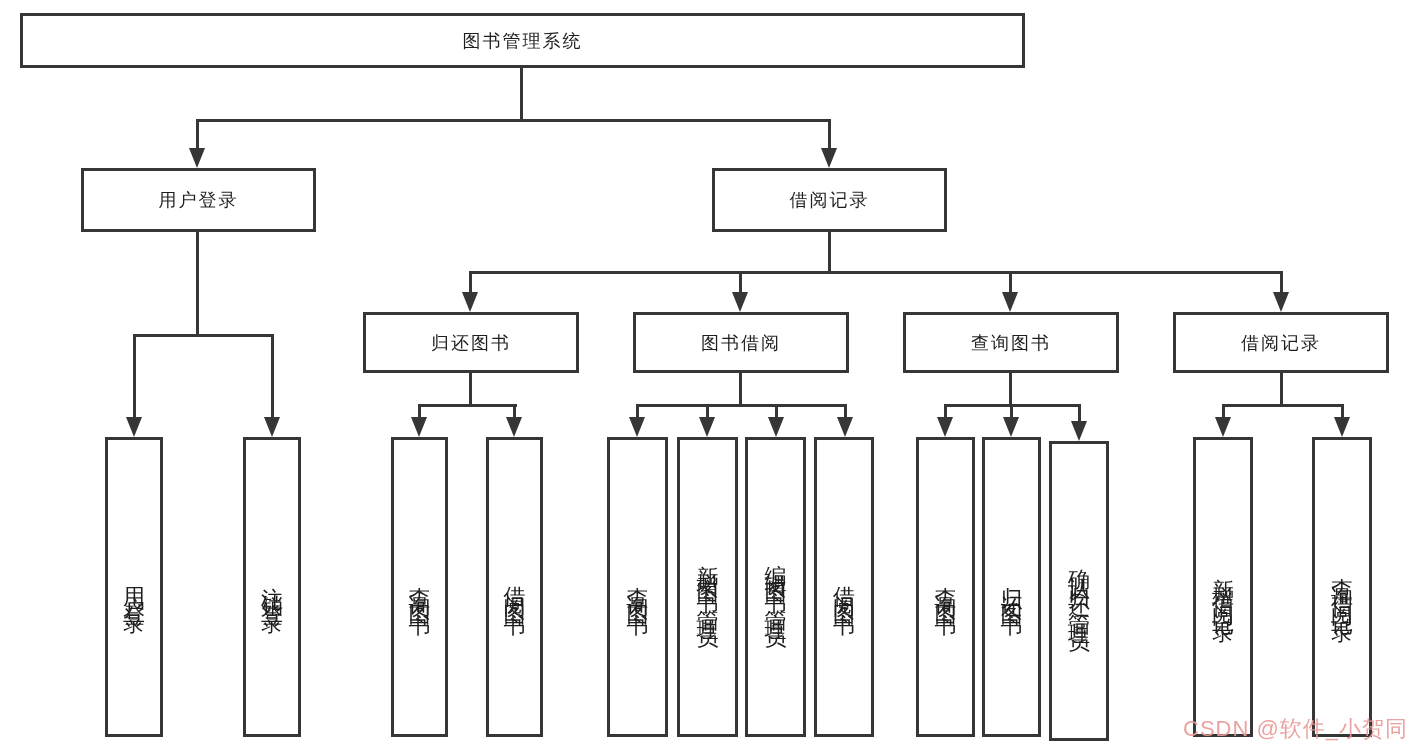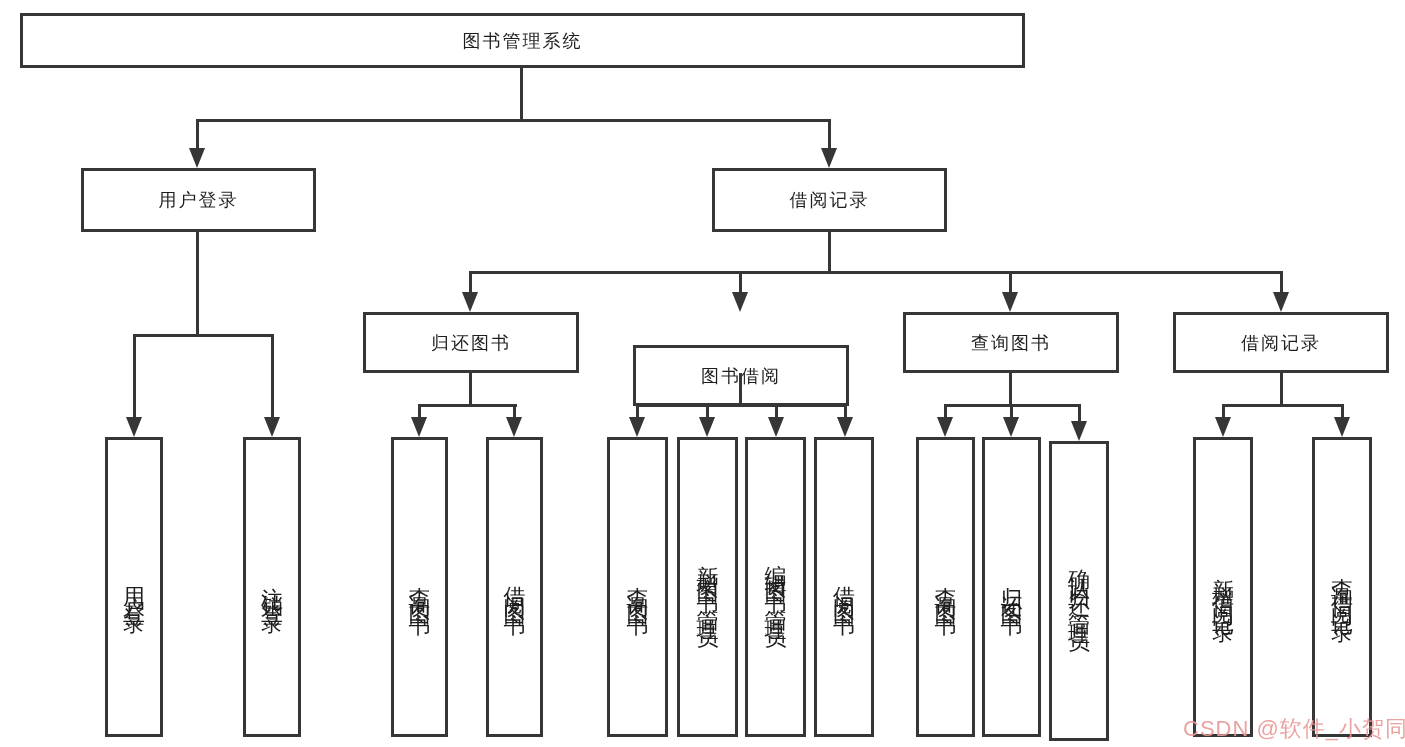--- a/index.html
+++ b/index.html
@@ -47,21 +47,21 @@
 </div>
 
 <div class="node" style="left:712px; top:168px; width:235px; height:64px;">
   <span>借阅记录</span>
 </div>
 
 <div class="node" style="left:363px; top:312px; width:216px; height:61px;">
   <span>归还图书</span>
 </div>
 
-<div class="node" style="left:633px; top:312px; width:216px; height:61px;margin-top:33px;">
+<div class="node" style="left:633px; top:312px; width:216px; height:61px;">
   <span>图书借阅</span>
 </div>
 
 <div class="node" style="left:903px; top:312px; width:216px; height:61px;">
   <span>查询图书</span>
 </div>
 
 <div class="node" style="left:1173px; top:312px; width:216px; height:61px;">
   <span>借阅记录</span>
 </div>

